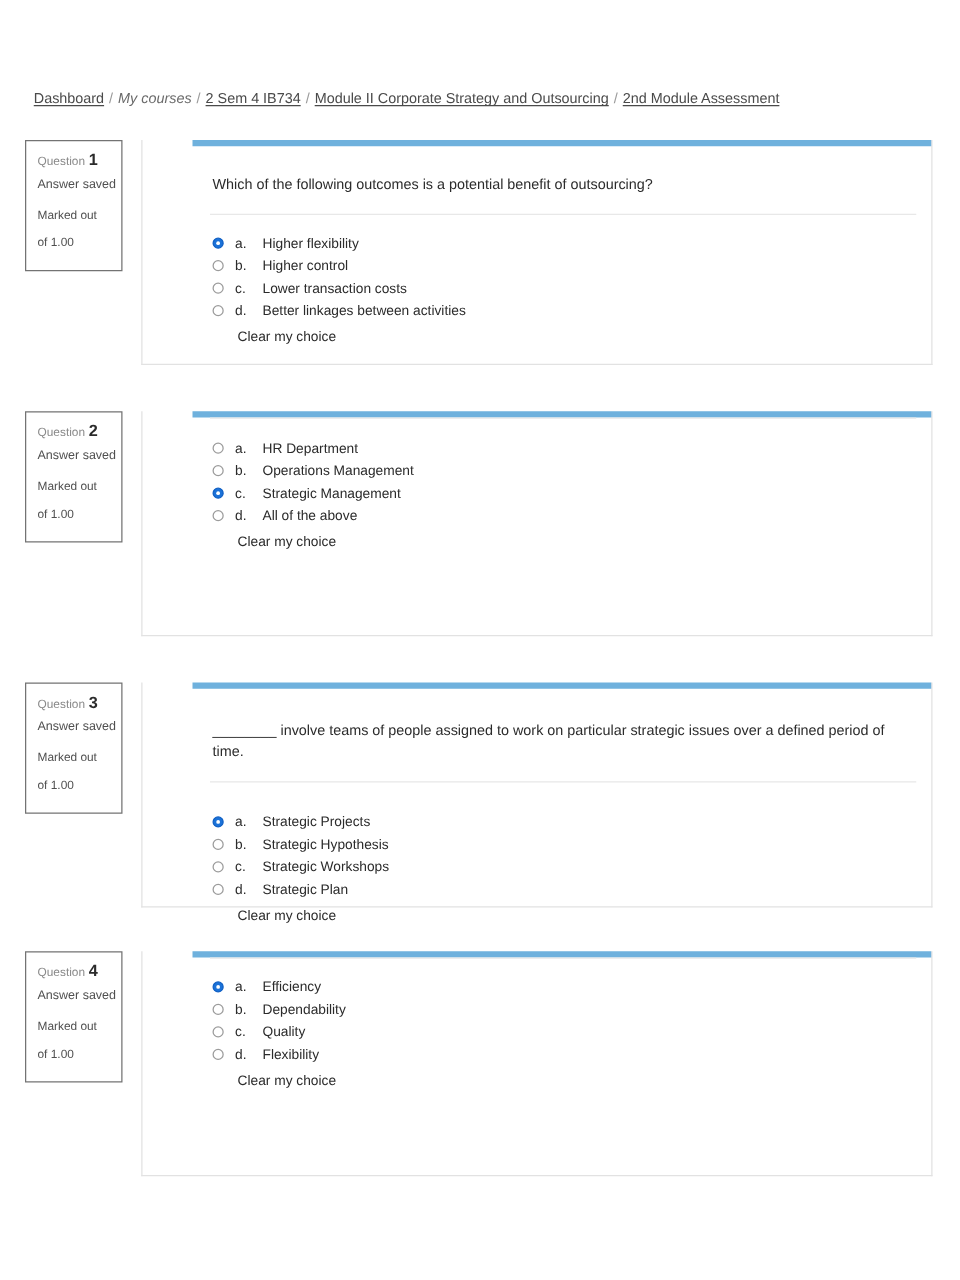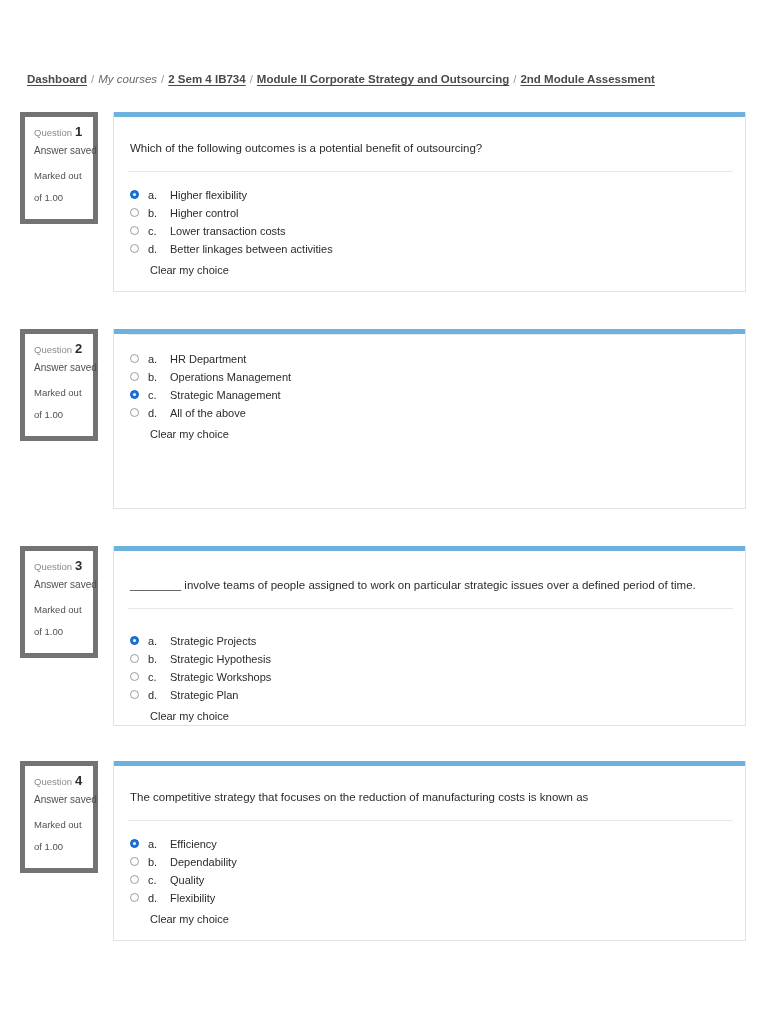--- a/index.html
+++ b/index.html
@@ -25,21 +25,20 @@
     top: 71px;
     font-size: 11.5px;
     color: #6a6a6a;
     white-space: nowrap;
     line-height: 16px;
   }
   .breadcrumb a {
     color: #4a4a4a;
     text-decoration: underline;
     text-underline-offset: 2px;
-    font-weight: bold;
   }
   .breadcrumb .crumb-plain {
     color: #6a6a6a;
     text-decoration: none;
     font-style: italic;
   }
   .breadcrumb .sep {
     color: #9a9a9a;
     padding: 0 4px;
     text-decoration: none;
@@ -55,21 +54,21 @@
   .q2 { top: 329px; }
   .q3 { top: 546px; }
   .q4 { top: 761px; }
 
   
   .qinfo {
     position: absolute;
     left: 20px;
     top: 0;
     width: 78px;
-    border: 5px solid #737373;
+    border: 1px solid #737373;
     background: #ffffff;
     padding: 8px 9px 10px 9px;
     box-sizing: border-box;
   }
   .qinfo .qno {
     font-size: 9.5px;
     color: #8a8a8a;
     line-height: 14px;
     white-space: nowrap;
   }
@@ -95,20 +94,21 @@
 
   
   .qcard {
     position: absolute;
     left: 113px;
     width: 633px;
     background: #ffffff;
     border: 1px solid #e2e2e2;
     border-top: none;
     box-sizing: border-box;
+    padding-left: 40px;
   }
   .qcard-accent {
     height: 5px;
     background: #6fb1dd;
     width: 100%;
   }
   .qtext {
     font-size: 11.5px;
     color: #2b2b2b;
     line-height: 17px;
@@ -300,21 +300,20 @@
 </div>
 
 <div class="question-row q4">
   <aside class="qinfo">
     <div class="qno"><span>Question</span><b>4</b></div>
     <div class="qstate">Answer saved</div>
     <div class="qgrade"><span>Marked out of</span> <span>1.00</span></div>
   </aside>
   <section class="qcard">
     <div class="qcard-accent"></div>
-    <div class="qtext">The competitive strategy that focuses on the reduction of manufacturing costs is known as</div>
     <div class="qsep"></div>
     <div class="answers">
       <div class="ans">
         <span class="radio checked"></span>
         <span class="ans-letter">a.</span>
         <span class="ans-text">Efficiency</span>
       </div>
       <div class="ans">
         <span class="radio"></span>
         <span class="ans-letter">b.</span>

